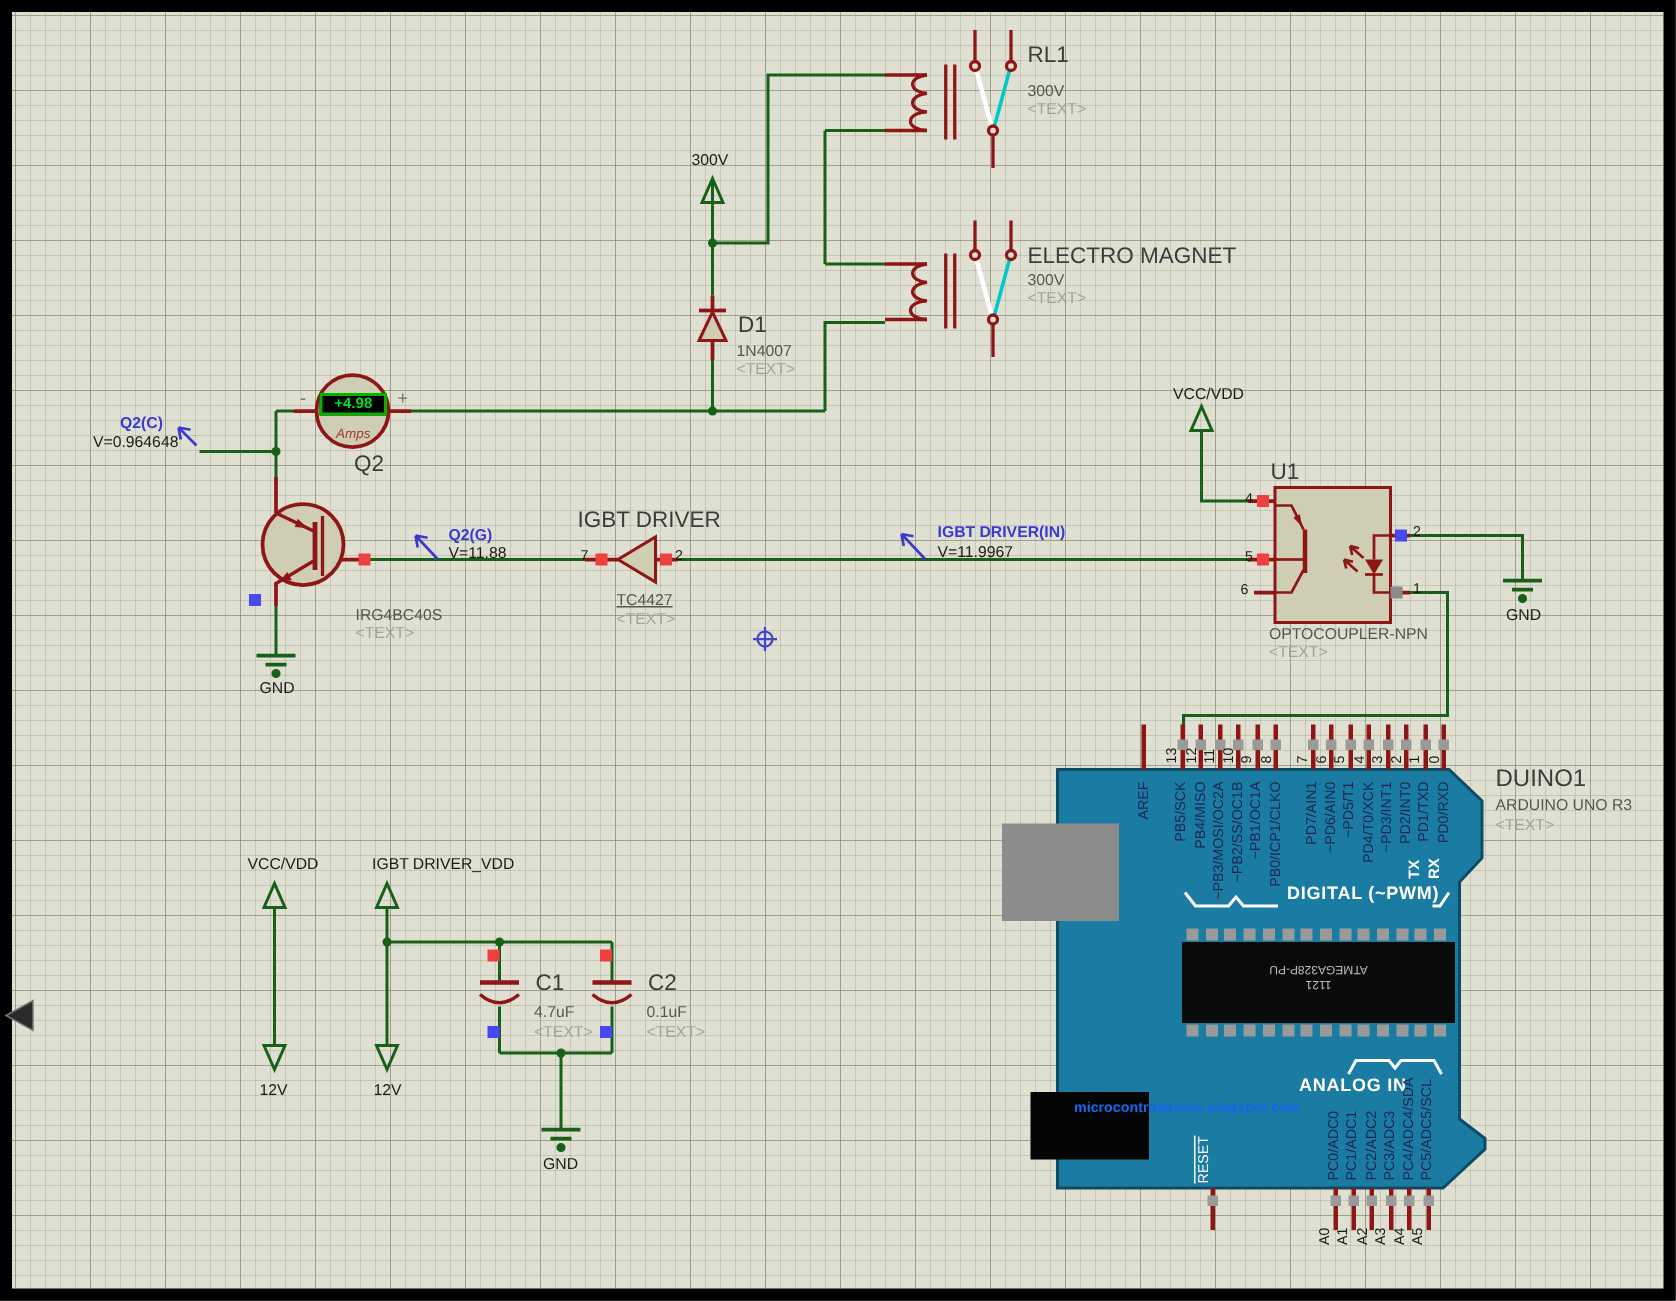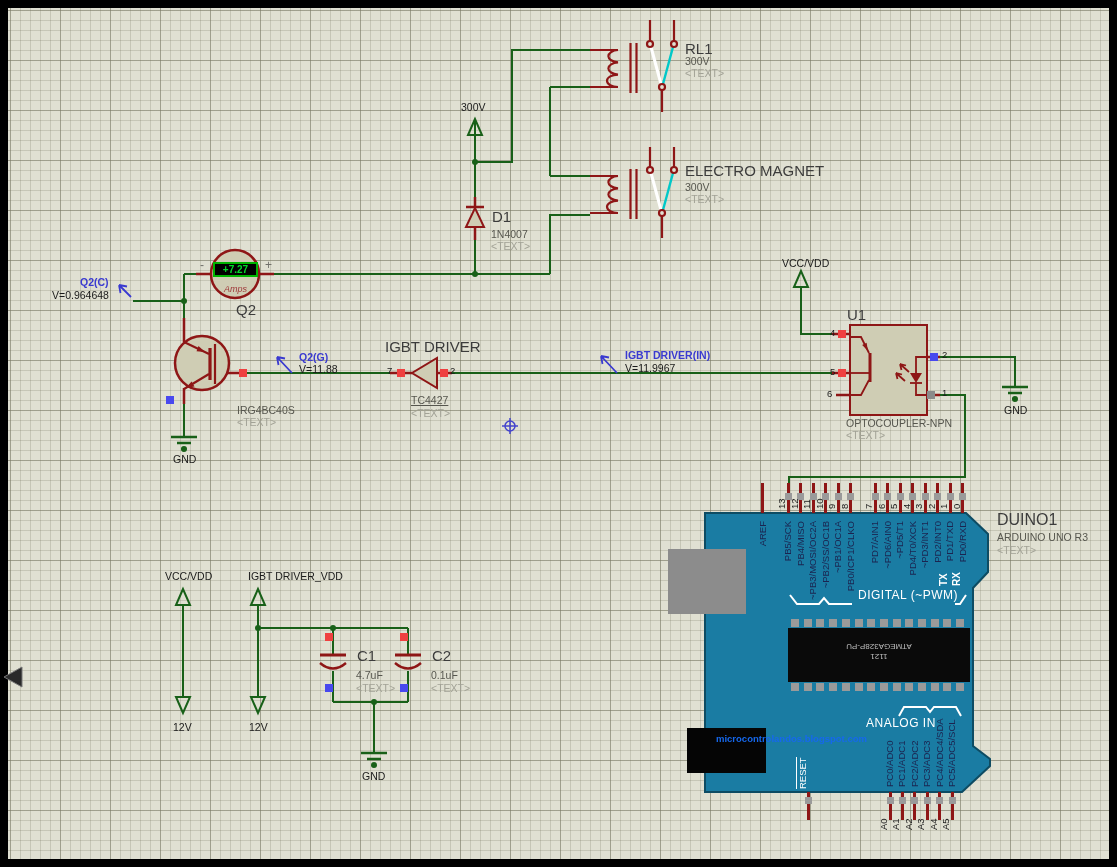--- a/index.html
+++ b/index.html
@@ -34,21 +34,21 @@
   .stub{position:absolute;width:3px;background:#8e1616;}
   .lcd{position:absolute;left:213px;top:262px;width:45px;height:15px;background:#000;
        border:2px solid #00b400;color:#00dc28;font-weight:bold;font-size:10px;line-height:11px;
        text-align:center;}
   .amps{position:absolute;left:213px;top:284px;width:45px;text-align:center;font-style:italic;
         font-size:9px;color:#a03a3a;}
   .plusminus{position:absolute;font-size:12px;color:#70706a;}
   .wm{position:absolute;left:716px;top:701px;font-size:9.5px;font-weight:bold;color:#1668ec;margin-top:32px;}
   .chiptxt{position:absolute;left:814px;top:641px;width:130px;transform:rotate(180deg);
            color:#bdbdbd;font-size:8px;text-align:center;line-height:1.25;}
-  .caption{position:absolute;color:#fff;font-weight:normal;font-size:12px;letter-spacing:.5px;}
+  .caption{position:absolute;color:#fff;font-weight:bold;font-size:12px;letter-spacing:.5px;}
   .overline{border-top:1.5px solid #fff;padding-top:1px;}
 </style>
 </head>
 <body>
 
 <div id="canvas">
   <div id="sheet"></div>
 
   <svg id="wiring" width="1117" height="867" viewBox="0 0 1117 867">
 
@@ -213,44 +213,44 @@
   <div class="sq red" style="left:440px;top:369px;"></div>
   <div class="sq red" style="left:838px;top:330px;"></div>
   <div class="sq red" style="left:838px;top:369px;"></div>
   <div class="sq blue" style="left:930px;top:353px;"></div>
   <div class="sq gray" style="left:927px;top:391px;"></div>
   <div class="sq red" style="left:325px;top:633px;"></div>
   <div class="sq blue" style="left:325px;top:684px;"></div>
   <div class="sq red" style="left:400px;top:633px;"></div>
   <div class="sq blue" style="left:400px;top:684px;"></div>
 
-  <div class="lbl ref" style="left:685px;top:40px;">RL1</div>
+  <div class="lbl ref" style="left:685px;top:28px;">RL1</div>
   <div class="lbl val" style="left:685px;top:55px;">300V</div>
   <div class="lbl ph" style="left:685px;top:67px;">&lt;TEXT&gt;</div>
   <div class="lbl ref" style="left:685px;top:162px;">ELECTRO MAGNET</div>
   <div class="lbl val" style="left:685px;top:181px;">300V</div>
   <div class="lbl ph" style="left:685px;top:193px;">&lt;TEXT&gt;</div>
 
   <div class="lbl" style="left:461px;top:101px;">300V</div>
   <div class="lbl ref" style="left:492px;top:208px;">D1</div>
   <div class="lbl val" style="left:491px;top:228px;">1N4007</div>
   <div class="lbl ph" style="left:491px;top:240px;">&lt;TEXT&gt;</div>
 
   <span class="plusminus" style="left:200px;top:258px;">-</span>
   <span class="plusminus" style="left:265px;top:258px;">+</span>
-  <div class="lcd">+7.27</div>
+  <div class="lcd">+4.98</div>
   <div class="amps">Amps</div>
   <div class="lbl ref" style="left:236px;top:301px;">Q2</div>
 
   <div class="lbl val" style="left:237px;top:404px;">IRG4BC40S</div>
   <div class="lbl ph" style="left:237px;top:416px;">&lt;TEXT&gt;</div>
   <div class="lbl" style="left:173px;top:453px;">GND</div>
 
   <div class="lbl probe-name" style="left:80px;top:276px;">Q2(C)</div>
-  <div class="lbl" style="left:52px;top:289px;">V=0.964648</div>
+  <div class="lbl" style="left:52px;top:289px;padding-left:10px;">V=0.964648</div>
   <div class="lbl probe-name" style="left:299px;top:351px;">Q2(G)</div>
   <div class="lbl" style="left:299px;top:363px;">V=11.88</div>
   <div class="lbl probe-name" style="left:625px;top:349px;">IGBT DRIVER(IN)</div>
   <div class="lbl" style="left:625px;top:362px;">V=11.9967</div>
 
   <div class="lbl ref" style="left:385px;top:338px;">IGBT DRIVER</div>
   <div class="lbl" style="left:387px;top:366px;font-size:9.5px;">7</div>
   <div class="lbl" style="left:450px;top:366px;font-size:9.5px;">2</div>
   <div class="lbl val" style="left:411px;top:394px;text-decoration:underline;">TC4427</div>
   <div class="lbl ph" style="left:411px;top:407px;">&lt;TEXT&gt;</div>

